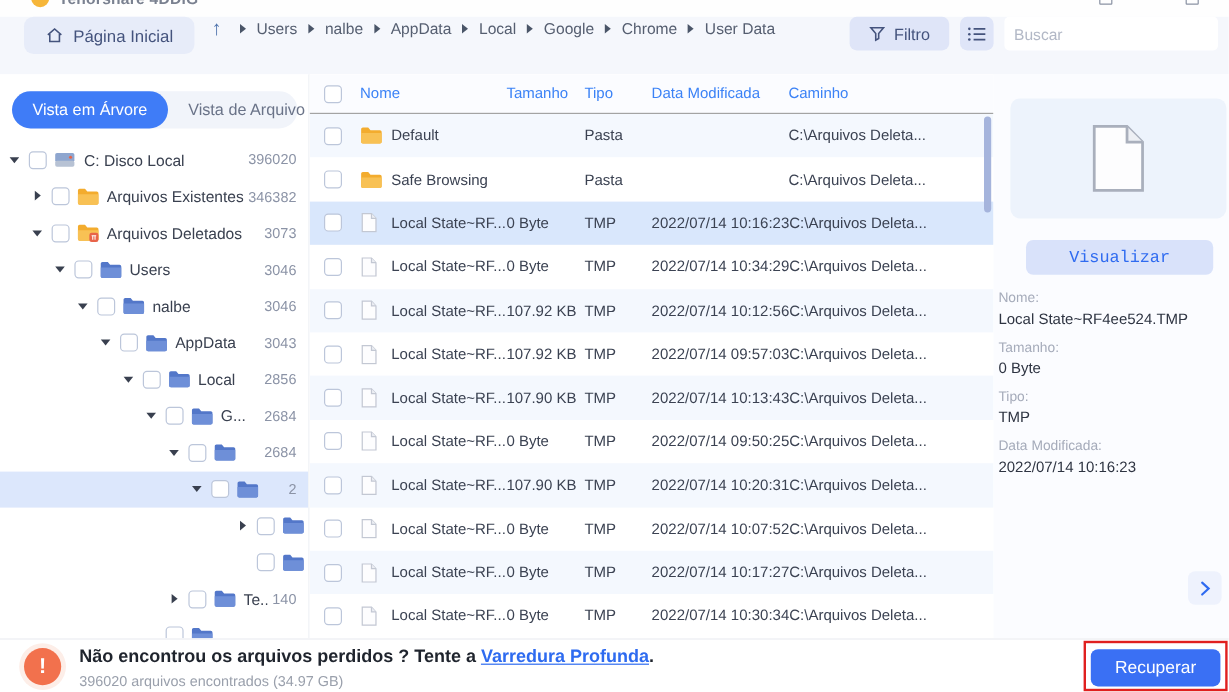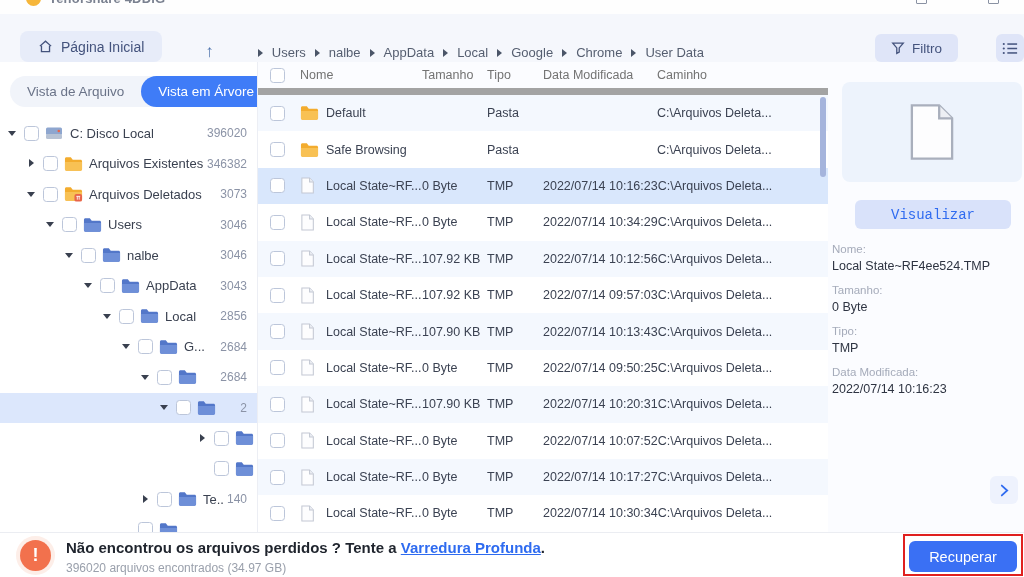--- a/index.html
+++ b/index.html
@@ -8,21 +8,21 @@
 
   
   .titlebar { position:absolute; top:0; left:0; width:1024px; height:14px; background:#fefefe; overflow:hidden; }
   .logo-wrap { position:absolute; left:26px; top:-9px; display:flex; align-items:center; gap:8px; }
   .logo-mark { width:15px; height:15px; border-radius:50%; background:#f6b63a; position:relative; overflow:hidden; }
   .logo-mark::after { content:""; position:absolute; left:0; top:0; width:8px; height:8px; background:#3a70f4; border-radius:0 0 100% 0; }
   .logo-text { font-size:13px; font-weight:bold; color:#7a8190; letter-spacing:.2px; white-space:nowrap; }
   .winctl { position:absolute; top:-4px; width:11px; height:8px; border:1.5px solid #8a92a3; border-radius:1px; }
 
   
-  .toolbar { position:absolute; top:14px; left:0; width:1024px; height:48px; background:#f5f7fc; display:flex; align-items:flex-end;gap:29px; }
+  .toolbar { position:absolute; top:14px; left:0; width:1024px; height:48px; background:#f5f7fc; display:flex; align-items:flex-start; }
   .home-btn { margin-left:20px; height:31px; padding:0 18px; background:#e7ecf9; border-radius:8px; display:flex; align-items:center; gap:8px; color:#44537d; font-size:14px; cursor:default; }
   .up-arrow { margin-left:14px; font-size:17px; font-weight:bold; color:#4f74ad; }
   .crumbs { display:flex; align-items:center; margin-left:10px; font-size:13px; color:#555e70; }
   .crumb { padding:2px 4px; white-space:nowrap; }
   .crumb-sep { width:0; height:0; border-top:4px solid transparent; border-bottom:4px solid transparent; border-left:5px solid #4a5568; margin:0 5px; }
   .filter-btn { margin-left:auto; height:28px; padding:0 16px; background:#dfe5f8; border-radius:6px; display:flex; align-items:center; gap:7px; color:#44537d; font-size:13.5px; }
   .list-btn { margin-left:9px; width:28px; height:28px; background:#dfe5f8; border-radius:6px; display:flex; align-items:center; justify-content:center; }
   .search-box { margin-left:9px; margin-right:9px; width:178px; height:28px; background:#ffffff; border-radius:4px; display:flex; align-items:center; padding:0 8px; }
   .search-box input { border:none; outline:none; flex:1; font-size:13px; color:#3b4252; font-family:"Liberation Sans",sans-serif; background:transparent; }
   .search-box input::placeholder { color:#b2b8c6; }
@@ -43,21 +43,21 @@
   .caret { width:9px; height:9px; display:inline-block; position:relative; flex:0 0 9px; }
   .caret.down::after { content:""; position:absolute; top:2px; left:0; border-left:4.5px solid transparent; border-right:4.5px solid transparent; border-top:5.5px solid #39404f; }
   .caret.right::after { content:""; position:absolute; top:0; left:2px; border-top:4.5px solid transparent; border-bottom:4.5px solid transparent; border-left:5.5px solid #39404f; }
   .cbx { width:15px; height:15px; border:1.5px solid #bcc6da; border-radius:3.5px; background:#fff; flex:0 0 15px; }
   .tree-row .cbx { margin-left:7px; }
   .t-icon { margin-left:6px; flex:0 0 20px; height:16px; display:flex; align-items:center; }
   .t-label { margin-left:5px; flex:1; white-space:nowrap; overflow:hidden; }
   .t-count { margin-left:4px; padding-right:10px; font-size:12px; color:#8b93a6; }
 
   
-  .thead { height:33px; display:flex; align-items:center; background:#fbfcff; font-size:12.5px; color:#737373; border-bottom:7px solid #a3a3a3; }
+  .thead { height:33px; display:flex; align-items:center; background:#fbfcff; font-size:12.5px; color:#3b82f6; border-bottom:1px solid #a3a3a3; }
   .trow { height:36.4px; display:flex; align-items:center; font-size:12.5px; color:#3b4252; }
   .trow.alt { background:#f4f8fe; }
   .trow.selected { background:#d9e7fc; }
   .c-box { flex:0 0 15px; margin-left:12px; }
   .c-icon { flex:0 0 20px; margin-left:15px; display:flex; align-items:center; }
   .c-namehdr { flex:0 0 122px; margin-left:15px; }
   .c-name { flex:0 0 96px; margin-left:6px; white-space:nowrap; overflow:hidden; }
   .c-size { flex:0 0 65px; white-space:nowrap; }
   .c-type { flex:0 0 56px; white-space:nowrap; }
   .c-date { flex:0 0 114px; white-space:nowrap; }
@@ -129,28 +129,35 @@
         <g stroke="#44537d" stroke-width="1.7">
           <path d="M6 2 H17"></path>
           <path d="M6 7 H17"></path>
           <path d="M6 12 H17"></path>
         </g>
         <circle cx="2" cy="2" r="1.2" fill="#44537d"></circle>
         <circle cx="2" cy="7" r="1.2" fill="#44537d"></circle>
         <circle cx="2" cy="12" r="1.2" fill="#44537d"></circle>
       </svg>
   </div>
+  <div class="search-box">
+    <input type="text" placeholder="Buscar" style="">
+    <svg width="16" height="16" viewBox="0 0 16 16" fill="none" stroke="#4a5568" stroke-width="1.5">
+        <circle cx="7" cy="7" r="4.6"></circle>
+        <path d="M10.6 10.6 L14.2 14.2"></path>
+      </svg>
+  </div>
 </div>
 
 <div class="main">
 
   <div class="sidebar">
     <div class="view-toggle">
+      <div class="vt-tab active">Vista em Árvore</div>
       <div class="vt-tab">Vista de Arquivo</div>
-      <div class="vt-tab active">Vista em Árvore</div>
     </div>
     <div class="tree" id="tree">
         <div class="tree-row" style="padding-left: 8px;">
           <span class="caret down"></span>
           <span class="cbx"></span>
           <span class="t-icon">
             <svg width="18" height="15" viewBox="0 0 18 15">
               <rect x="1" y="1.5" width="16" height="7.5" rx="1.5" fill="#8ea6cf"></rect>
               <rect x="1" y="8" width="16" height="5" rx="1.5" fill="#b7c2d4"></rect>
               <circle cx="13.8" cy="5" r="1.3" fill="#e8644a"></circle>

